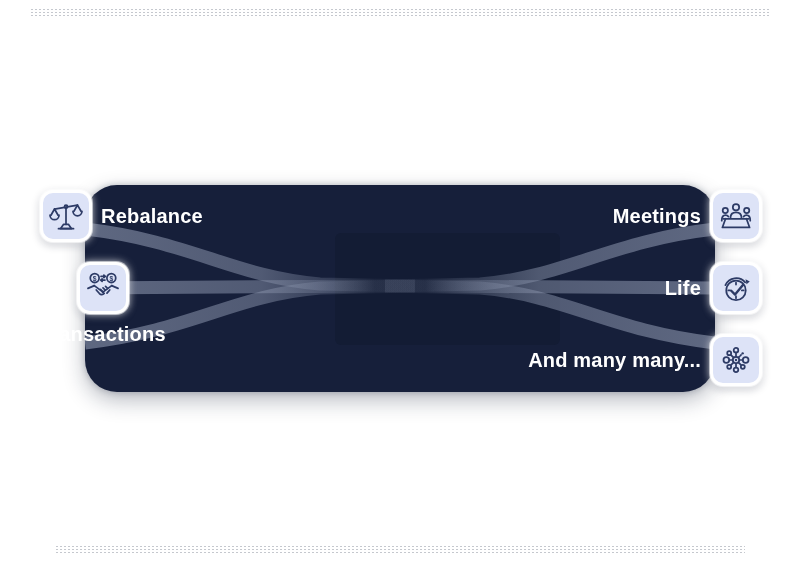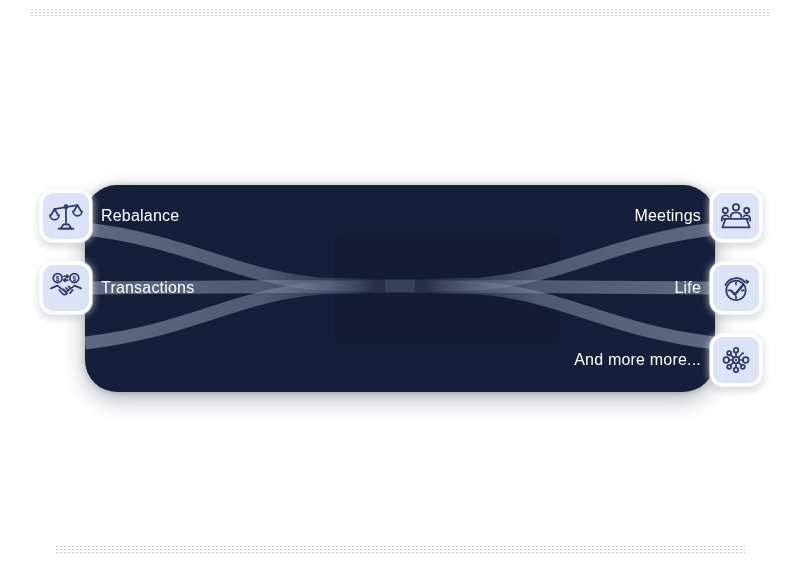--- a/index.html
+++ b/index.html
@@ -19,22 +19,22 @@
     background:rgba(6,10,26,.16); border-radius:6px;}
   .ribbons{position:absolute; left:0; top:0;}
 
   .flow-item{position:absolute; display:flex; align-items:center; gap:9px; height:52px;}
   .flow-item.right{flex-direction:row-reverse;justify-content:center;}
   .chip{width:46px; height:46px; flex:0 0 auto; background:var(--chip-bg);
     border:3px solid var(--chip-border); border-radius:13px;
     display:flex; align-items:center; justify-content:center;
     box-shadow:0 0 0 1px rgba(255,255,255,.55), 0 0 9px rgba(255,255,255,.85), 0 3px 8px rgba(18,26,50,.28);}
   .chip svg{display:block;}
-  .flow-label{color:var(--label); font-size:16px; font-weight:400; letter-spacing:.2px; white-space:nowrap;}
-  .row-1{top:190px;} .row-2{top:262px;} .row-3{top:334px;}
+  .flow-label{color:var(--label); font-size:20px; font-weight:700; letter-spacing:.2px; white-space:nowrap;}
+  .row-1{top:190px;} .row-2{top:262px;flex-direction:column;} .row-3{top:334px;}
   .left{left:40px;} .right{right:38px;}
 
   .icon{stroke:var(--icon-stroke); fill:none; stroke-width:2.2; stroke-linecap:round; stroke-linejoin:round;}
   .icon .fill{fill:var(--icon-stroke); stroke:none;}
   .icon text{fill:var(--icon-stroke); stroke:none; font-family:"Liberation Sans", sans-serif; font-weight:bold; font-size:8.5px;}
 </style>
 </head>
 <body>
 
 <div class="stage">
@@ -144,16 +144,16 @@
         <circle cx="24" cy="11.6" r="2.9"></circle>
         <circle cx="24" cy="36.4" r="2.9"></circle>
         <circle cx="11.8" cy="24" r="3.6"></circle>
         <circle cx="36.2" cy="24" r="3.6"></circle>
         <circle cx="15.4" cy="15.4" r="2.5"></circle>
         <circle cx="15.4" cy="32.6" r="2.5"></circle>
         <circle cx="32.6" cy="32.6" r="2.5"></circle>
         <circle class="fill" cx="32.4" cy="15.6" r="1.5"></circle>
       </svg>
     </div>
-    <span class="flow-label">And more more...</span>
+    <span class="flow-label">And many many...</span>
   </div>
 
 </div>
 
 </body></html>

